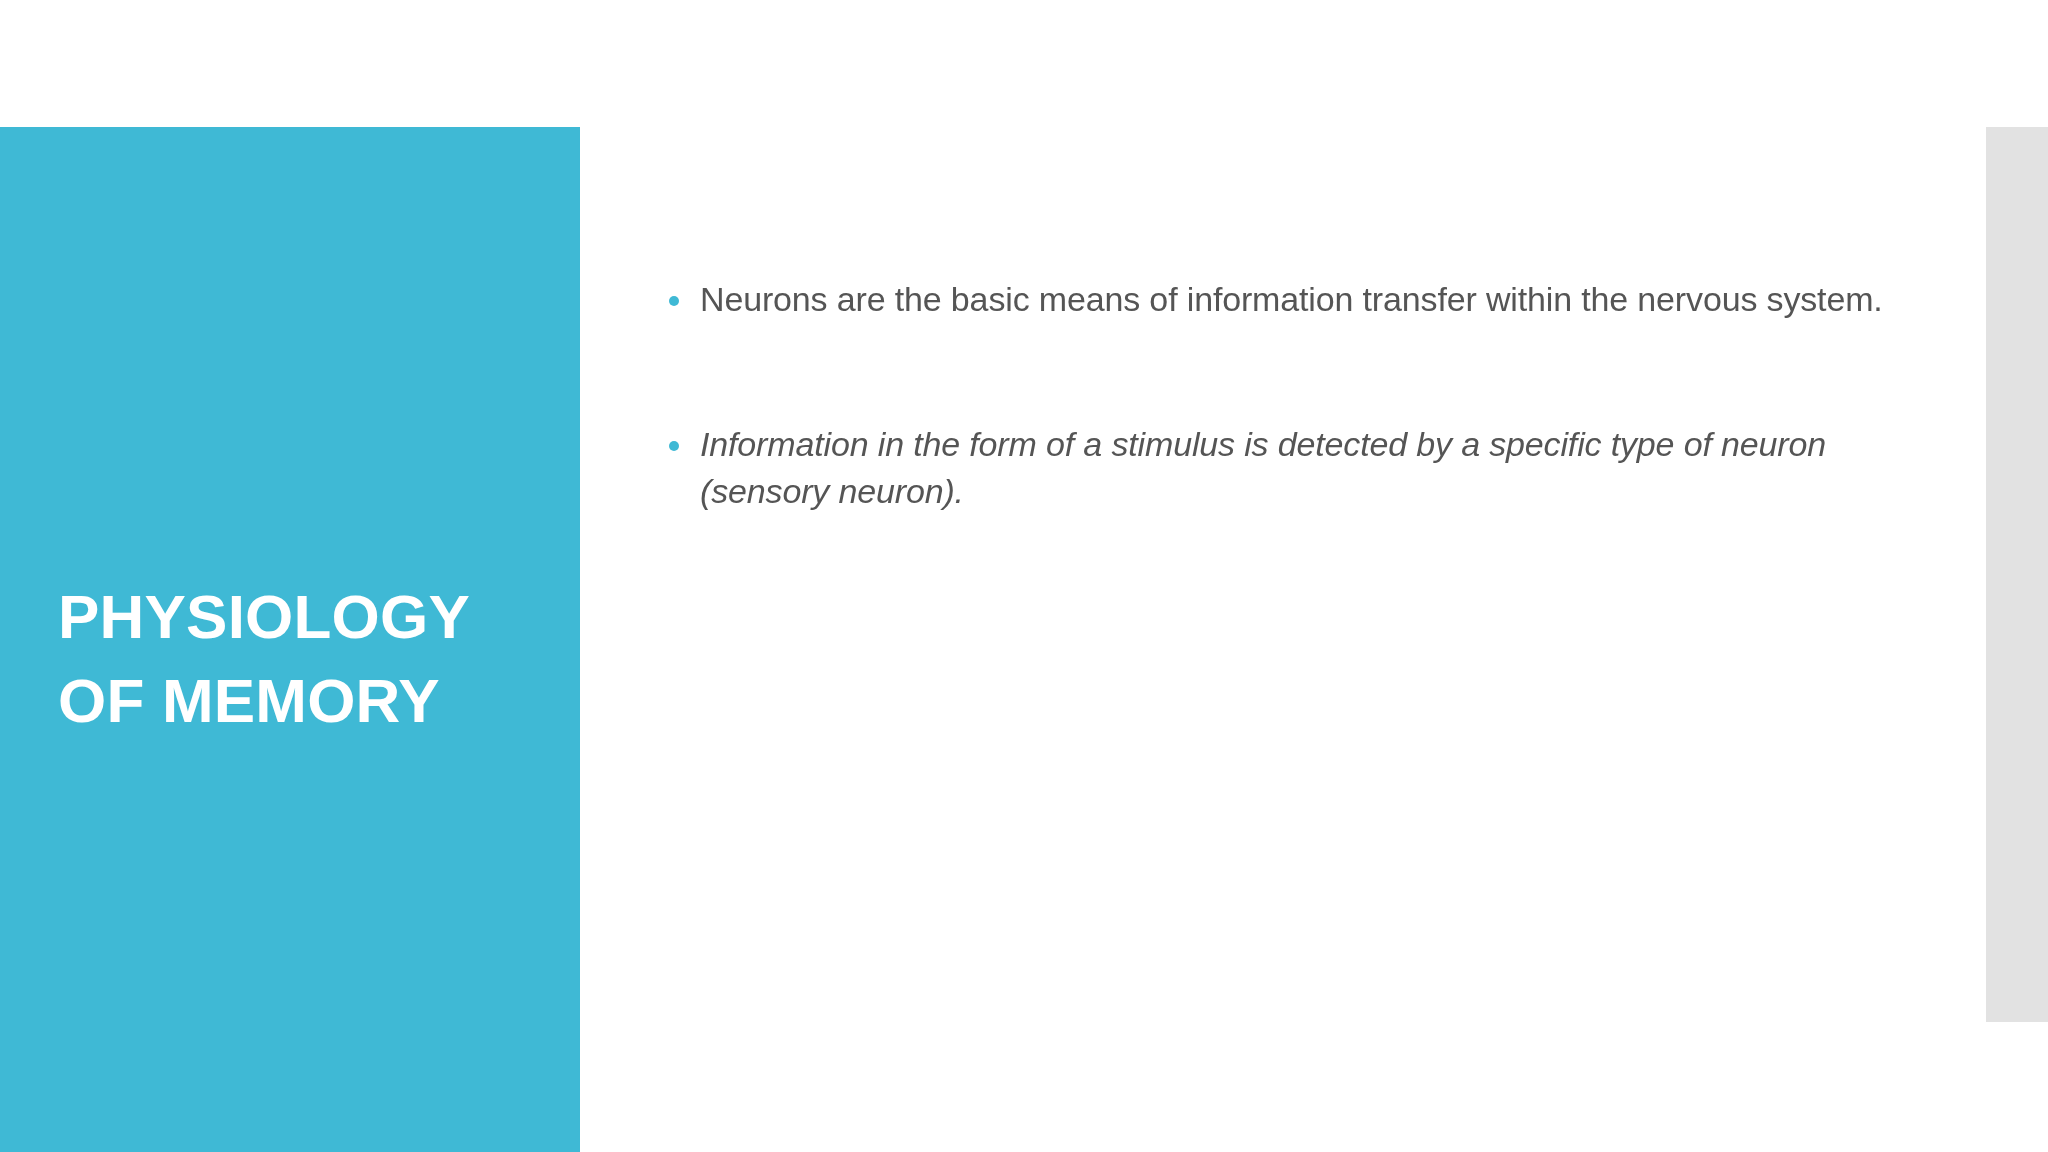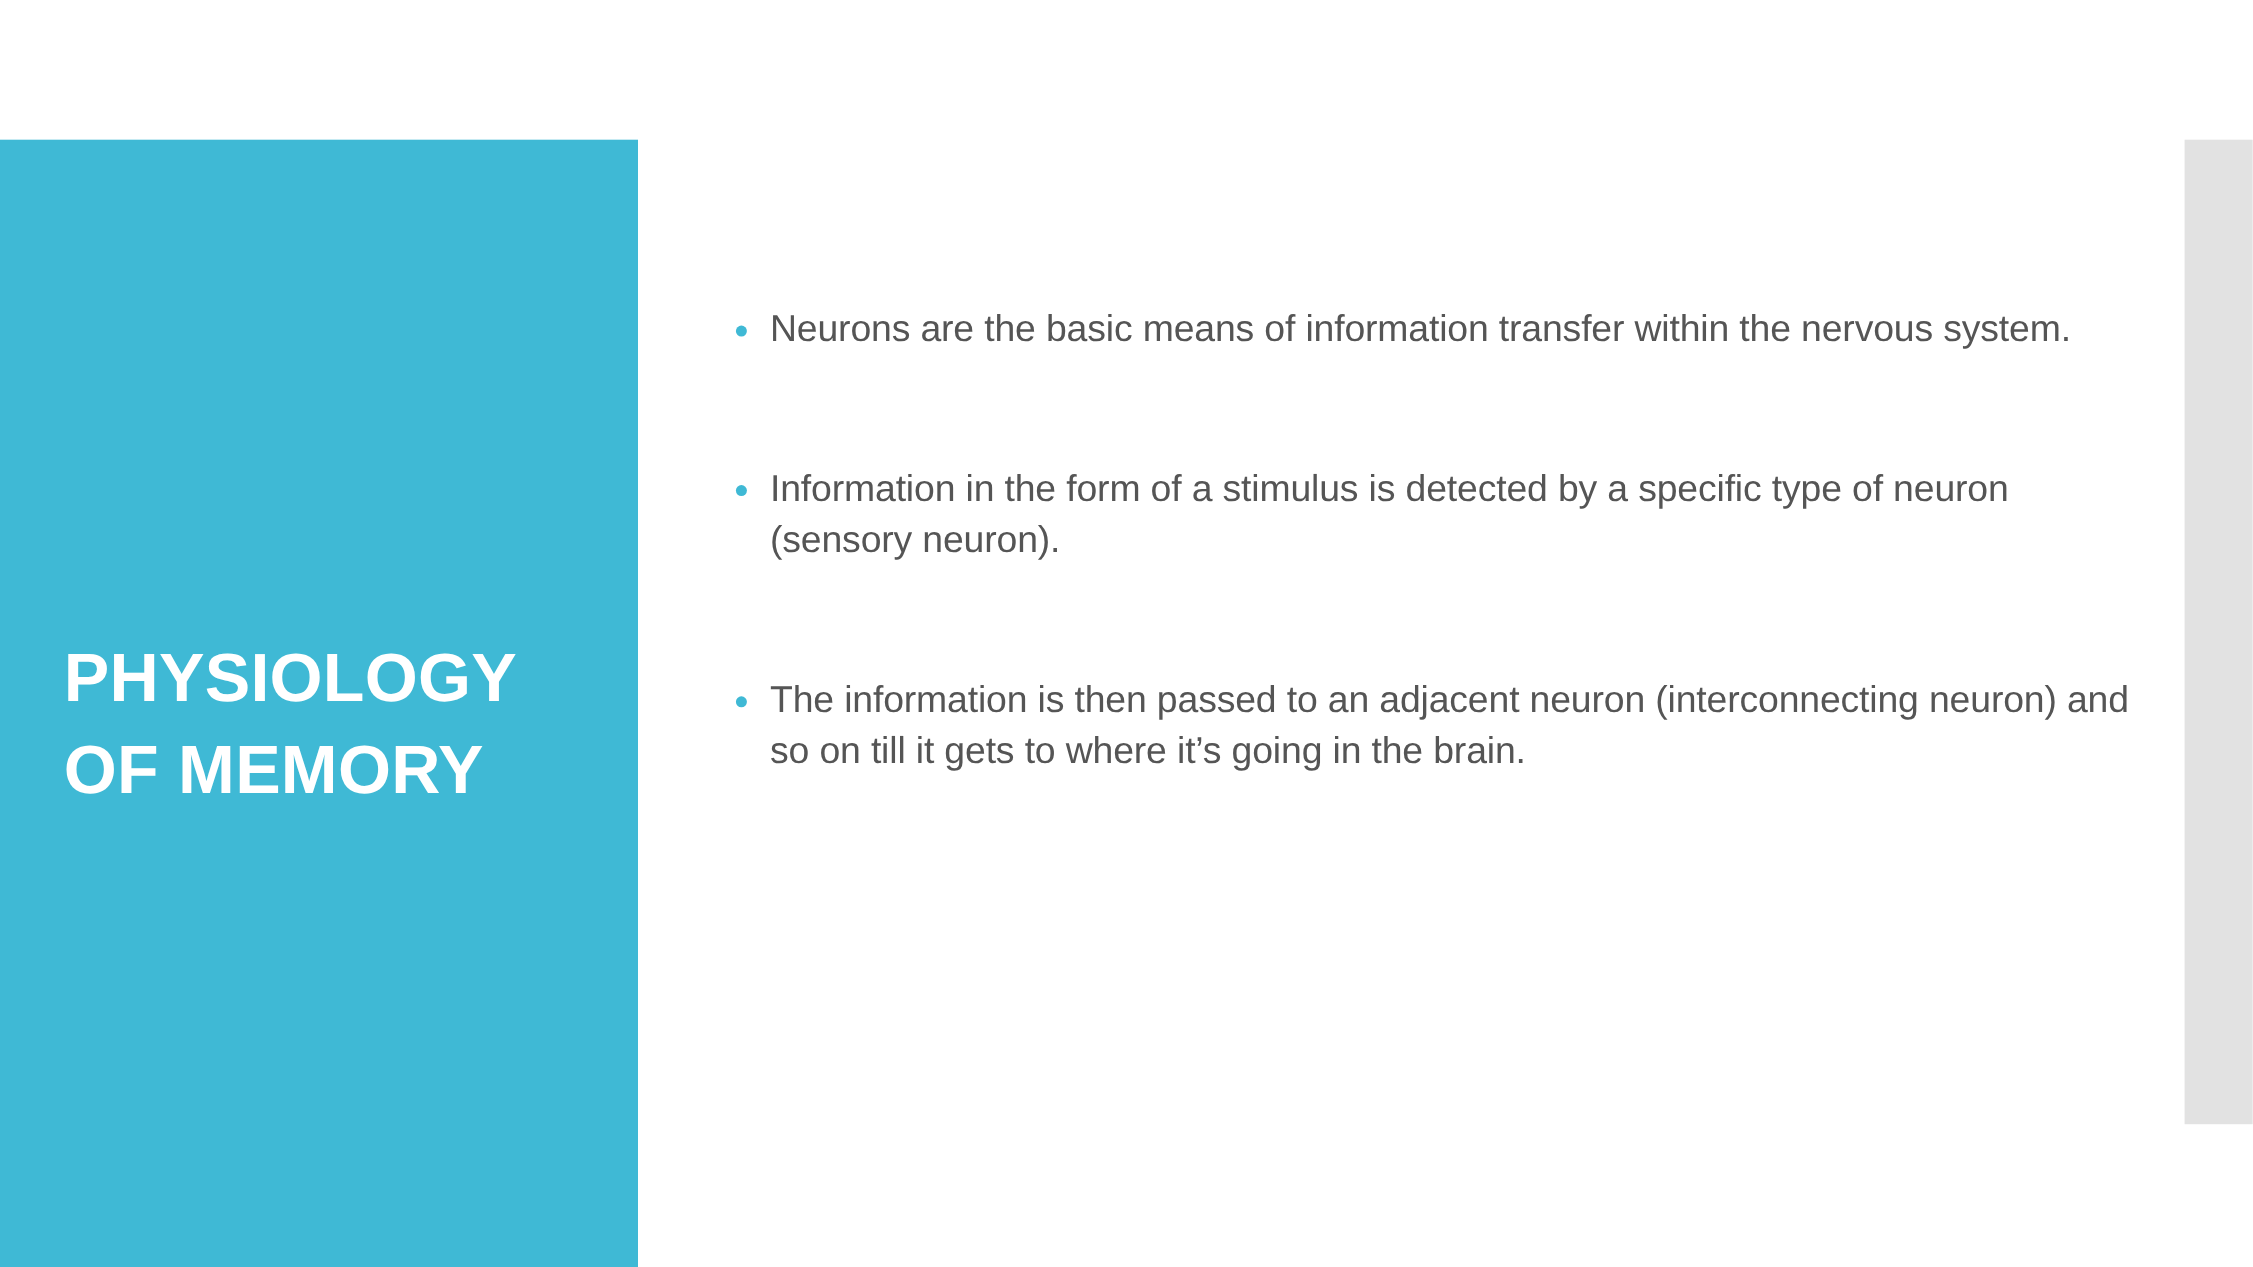--- a/index.html
+++ b/index.html
@@ -87,21 +87,21 @@
     display: block;
     color: #555555;
     font-family: "Liberation Sans", sans-serif;
     font-size: 34px;
     line-height: 47px;
     font-weight: normal;
     letter-spacing: -0.15px;
   }
   
   .bullet-item[data-index="0"] .bullet-text { max-width: 1190px; }
-  .bullet-item[data-index="1"] .bullet-text { max-width: 1268px; }
+  .bullet-item[data-index="1"] .bullet-text { max-width: 1268px; font-style: italic; }
   .bullet-item[data-index="2"] .bullet-text { max-width: 1292px; }
   .bullet-item[data-index="3"] .bullet-text { max-width: 1292px; }
 </style>
 </head>
 <body>
 
 <div id="slide">
 
   <div id="title-panel">
     <h1 id="slide-title">PHYSIOLOGY
@@ -113,23 +113,19 @@
     <div class="bullet-item" data-index="0">
       <span class="bullet-marker"></span>
       <span class="bullet-text">Neurons are the basic means of information transfer within the nervous system.</span>
     </div>
 
     <div class="bullet-item" data-index="1">
       <span class="bullet-marker"></span>
       <span class="bullet-text">Information in the form of a stimulus is detected by a specific type of neuron (sensory neuron).</span>
     </div>
 
-    <div class="bullet-item" data-index="2">
-      <span class="bullet-marker"></span>
-      <span class="bullet-text">The information is then passed to an adjacent neuron (interconnecting neuron) and so on till it gets to where it’s going in the brain.</span>
-    </div>
 
 
   </div>
 
   <div id="right-band"></div>
 
 </div>
 
 </body></html>

